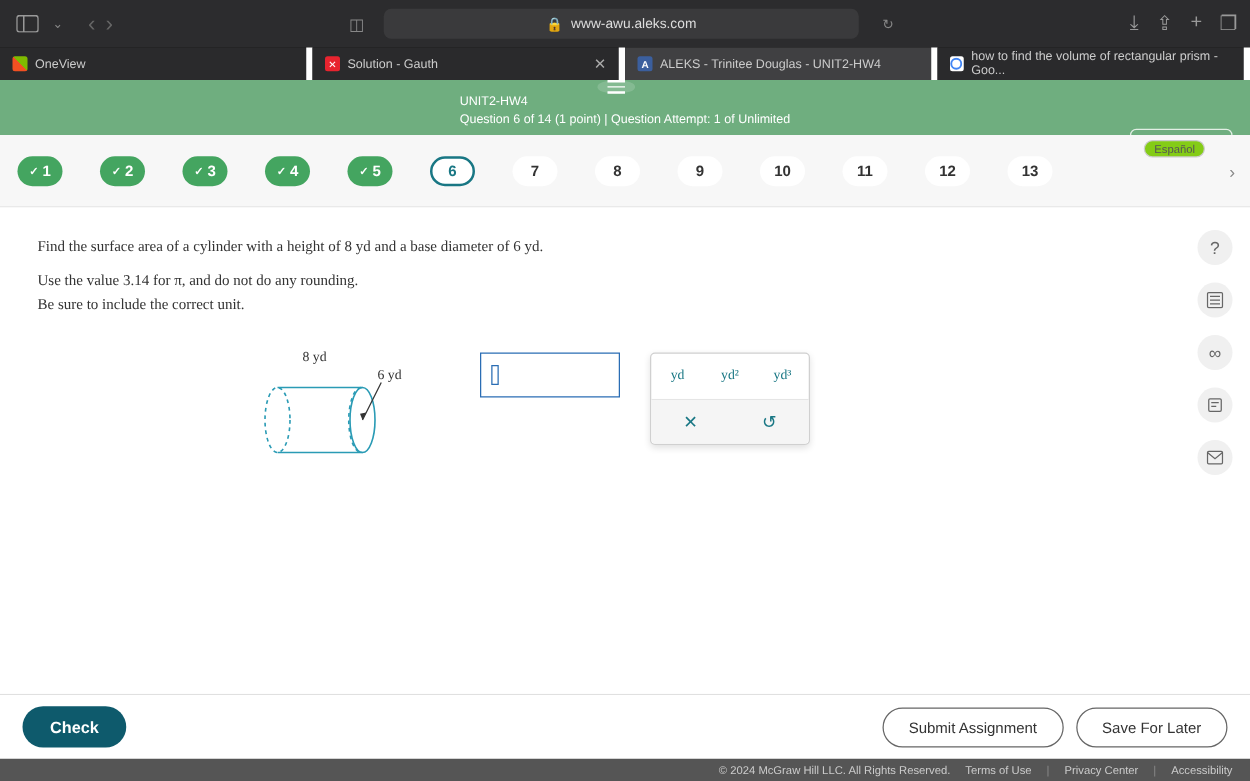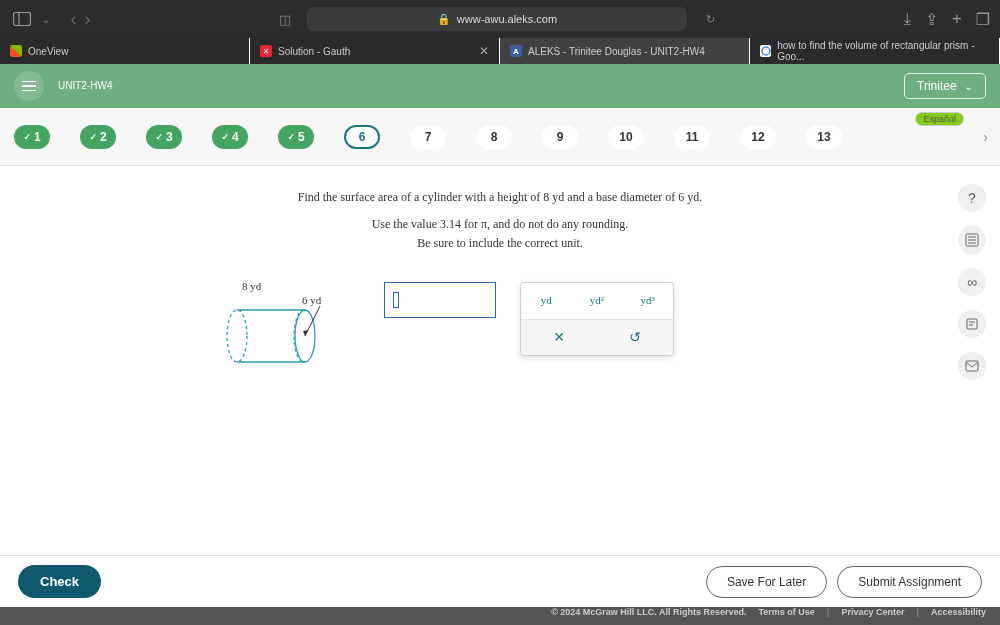--- a/index.html
+++ b/index.html
@@ -14,84 +14,84 @@
     .url-area { flex: 1; display: flex; align-items: center; justify-content: center; gap: 12px; margin: 0 180px; }
     .url-box { background: #3a3a3c; border-radius: 6px; height: 24px; flex: 1; display: flex; align-items: center; justify-content: center; gap: 6px; color: #ddd; font-size: 11px; position: relative; max-width: 380px; }
     .lock-icon { color: #999; }
     .reader-btn { color: #888; font-size: 13px; position: absolute; left: -28px; }
     .reload-icon { color: #888; position: absolute; right: -28px; }
     .browser-actions { display: flex; gap: 14px; margin-left: auto; color: #999; }
     .browser-actions span { font-size: 16px; }
     
     
     .tabs-bar { height: 26px; background: #1a1a1a; display: flex; align-items: stretch; }
-    .tab { flex: 1; display: flex; align-items: center; gap: 6px; padding: 0 10px; font-size: 10px; color: #ccc; border-right: 1px solid #ffffff; background: #2a2a2c; }
+    .tab { flex: 1; display: flex; align-items: center; gap: 6px; padding: 0 10px; font-size: 10px; color: #ccc; border-right: 5px solid #ffffff; background: #2a2a2c; }
     .tab.active { background: #404042; }
     .tab-close { margin-left: auto; color: #aaa; font-size: 12px; }
     .tab-favicon { width: 12px; height: 12px; background: #ccc; border-radius: 2px; display: flex; align-items: center; justify-content: center; font-size: 8px; }
     .fav-ms { background: linear-gradient(45deg, #f25022 50%, #7fba00 50%); }
     .fav-red { background: #e8242f; color: #fff; }
     .fav-blue { background: #3b5f9e; color: #fff; font-weight: bold; }
     .fav-goog { background: #fff; }
     
     
     .app-container { background: #fff; height: 561px; display: flex; flex-direction: column; }
     
     
-    .app-header { background: #6fae7f; height: 44px; display: flex; align-items: center; padding: 0 14px; color: #fff; }
+    .app-header { background: #6fae7f; height: 44px; display: flex; align-items: center; padding: 0 14px; color: #fff; flex-direction: column; }
     .hamburger { width: 30px; height: 30px; border-radius: 50%; background: rgba(255,255,255,0.15); display: flex; align-items: center; justify-content: center; margin-right: 14px; }
     .hamburger-lines { display: flex; flex-direction: column; gap: 3px; }
     .hamburger-lines span { width: 14px; height: 1.5px; background: #fff; }
     .header-text { font-size: 10px; line-height: 1.4; }
     .header-text .title { font-weight: 500; }
     .user-menu { margin-left: auto; border: 1.5px solid rgba(255,255,255,0.8); border-radius: 5px; padding: 5px 12px; display: flex; align-items: center; gap: 8px; font-size: 12px; }
     .user-chevron { font-size: 10px; }
     
     
     .question-nav { height: 58px; background: #f7f7f7; display: flex; align-items: center; padding: 0 14px; position: relative; border-bottom: 1px solid #e5e5e5; }
     .q-pill { min-width: 36px; height: 24px; border-radius: 12px; display: flex; align-items: center; justify-content: center; font-size: 12px; font-weight: 600; margin-right: 30px; gap: 3px; cursor: pointer; }
     .q-pill.done { background: #44a560; color: #fff; }
     .q-pill.current { background: #fff; color: #197784; border: 2px solid #197784; }
     .q-pill.future { background: #fff; color: #333; }
     .check-mark { font-size: 9px; }
     .lang-badge { position: absolute; right: 36px; top: 4px; font-size: 9px; color: #555; border: 1px solid #ccc; border-radius: 10px; padding: 1px 7px; background: #84cc16; }
     .nav-next { position: absolute; right: 12px; color: #888; font-size: 14px; }
     
     
     .main-area { flex: 1; display: flex; background: #fff; position: relative; }
-    .question-content { flex: 1; padding: 22px 30px; font-size: 12px; color: #333; line-height: 1.6; text-align: center; }
+    .question-content { flex: 1; padding: 22px 30px; font-size: 12px; color: #333; line-height: 1.6; }
     .prompt-line { margin-bottom: 0; font-family: Georgia, 'Times New Roman', serif; }
     .math { font-family: Georgia, 'Times New Roman', serif; }
     .prompt-sub { margin-top: 8px; font-family: Georgia, 'Times New Roman', serif; }
     
     .work-area { display: flex; align-items: flex-start; margin-top: 28px; gap: 24px; margin-left: 180px; }
     .diagram-wrap { position: relative; width: 150px; height: 90px; }
     .dim-top { position: absolute; top: -4px; left: 32px; font-size: 11px; font-family: Georgia, serif; }
     .dim-side { position: absolute; top: 10px; left: 92px; font-size: 11px; font-family: Georgia, serif; }
     
     .answer-input { width: 112px; height: 36px; border: 1.5px solid #2a6db4; background: #fff; display: flex; align-items: center; padding: 0 8px; }
     .cursor { width: 6px; height: 16px; border: 1px solid #2a6db4; }
     
-    .unit-pad { border: 1px solid #d0d0d0; border-radius: 4px; box-shadow: 0 2px 6px rgba(0,0,0,0.12); background: #fff; width: 154px; }
+    .unit-pad { border: 1px solid #d0d0d0; border-radius: 4px; box-shadow: 0 2px 6px rgba(0,0,0,0.12); background: #fff; width: 128px; }
     .unit-row { display: flex; height: 36px; }
     .unit-cell { flex: 1; display: flex; align-items: center; justify-content: center; font-size: 11px; color: #197784; font-family: Georgia, serif; cursor: pointer; }
     .tool-row { display: flex; height: 36px; background: #f5f5f5; border-top: 1px solid #e5e5e5; border-radius: 0 0 4px 4px; }
     .tool-cell { flex: 1; display: flex; align-items: center; justify-content: center; color: #197784; font-size: 14px; cursor: pointer; }
     
     
     .right-tools { width: 44px; display: flex; flex-direction: column; gap: 14px; padding-top: 18px; align-items: center; position: absolute; right: 6px; top: 0; }
     .tool-btn { width: 28px; height: 28px; border-radius: 50%; background: #f0f0f0; display: flex; align-items: center; justify-content: center; color: #666; font-size: 14px; cursor: pointer; }
     
     
     .footer-bar { height: 52px; background: #fff; border-top: 1px solid #e0e0e0; display: flex; align-items: center; padding: 0 18px; }
     .check-btn { background: #0e5a6c; color: #fff; border: none; border-radius: 18px; padding: 9px 22px; font-size: 13px; font-weight: 700; cursor: pointer; }
     .footer-right-btns { margin-left: auto; display: flex; gap: 10px; }
     .outline-btn { background: #fff; border: 1.5px solid #666; border-radius: 18px; padding: 8px 20px; font-size: 12px; color: #333; cursor: pointer; }
     
-    .copyright-bar { height: 18px; background: #555; display: flex; align-items: flex-start; justify-content: flex-end; padding: 0 14px; gap: 12px; font-size: 9px; color: #ccc; font-weight: bold; }
+    .copyright-bar { height: 18px; background: #555; display: flex; align-items: center; justify-content: flex-end; padding: 0 14px; gap: 12px; font-size: 9px; color: #ccc; }
     .copyright-bar span { white-space: nowrap; }
     .sep { color: #888; }
   </style>
 </head>
 <body>
 
 <div class="browser-bar">
   <div class="sidebar-toggle">
     <svg width="18" height="14" viewBox="0 0 18 14">
         <rect x="0.5" y="0.5" width="17" height="13" rx="2" fill="none" stroke="#999" stroke-width="1.2"></rect>
@@ -148,20 +148,21 @@
   <div class="app-header">
     <div class="hamburger">
       <div class="hamburger-lines">
           <span></span>
           <span></span>
           <span></span>
         </div>
     </div>
     <div class="header-text">
       <div class="title">UNIT2-HW4</div>
+      <div>Question 6 of 14 (1 point)  |  Question Attempt: 1 of Unlimited</div>
     </div>
     <div class="user-menu">
       <span>Trinitee</span>
       <span class="user-chevron">⌄</span>
     </div>
   </div>
 
   <div class="question-nav">
     <div class="q-pill done">
         <span class="check-mark">✓</span>
@@ -278,22 +279,22 @@
             <rect x="1" y="1" width="12" height="10" rx="1" fill="none" stroke="#666" stroke-width="1"></rect>
             <path d="M1 2 L7 7 L13 2" fill="none" stroke="#666" stroke-width="1"></path>
           </svg>
       </div>
     </div>
   </div>
 
   <div class="footer-bar">
     <button class="check-btn">Check</button>
     <div class="footer-right-btns">
+      <button class="outline-btn">Submit Assignment</button>
       <button class="outline-btn">Save For Later</button>
-      <button class="outline-btn">Submit Assignment</button>
     </div>
   </div>
 
   <div class="copyright-bar">
     <span>© 2024 McGraw Hill LLC. All Rights Reserved.</span>
     <span>Terms of Use</span>
     <span class="sep">|</span>
     <span>Privacy Center</span>
     <span class="sep">|</span>
     <span>Accessibility</span>

